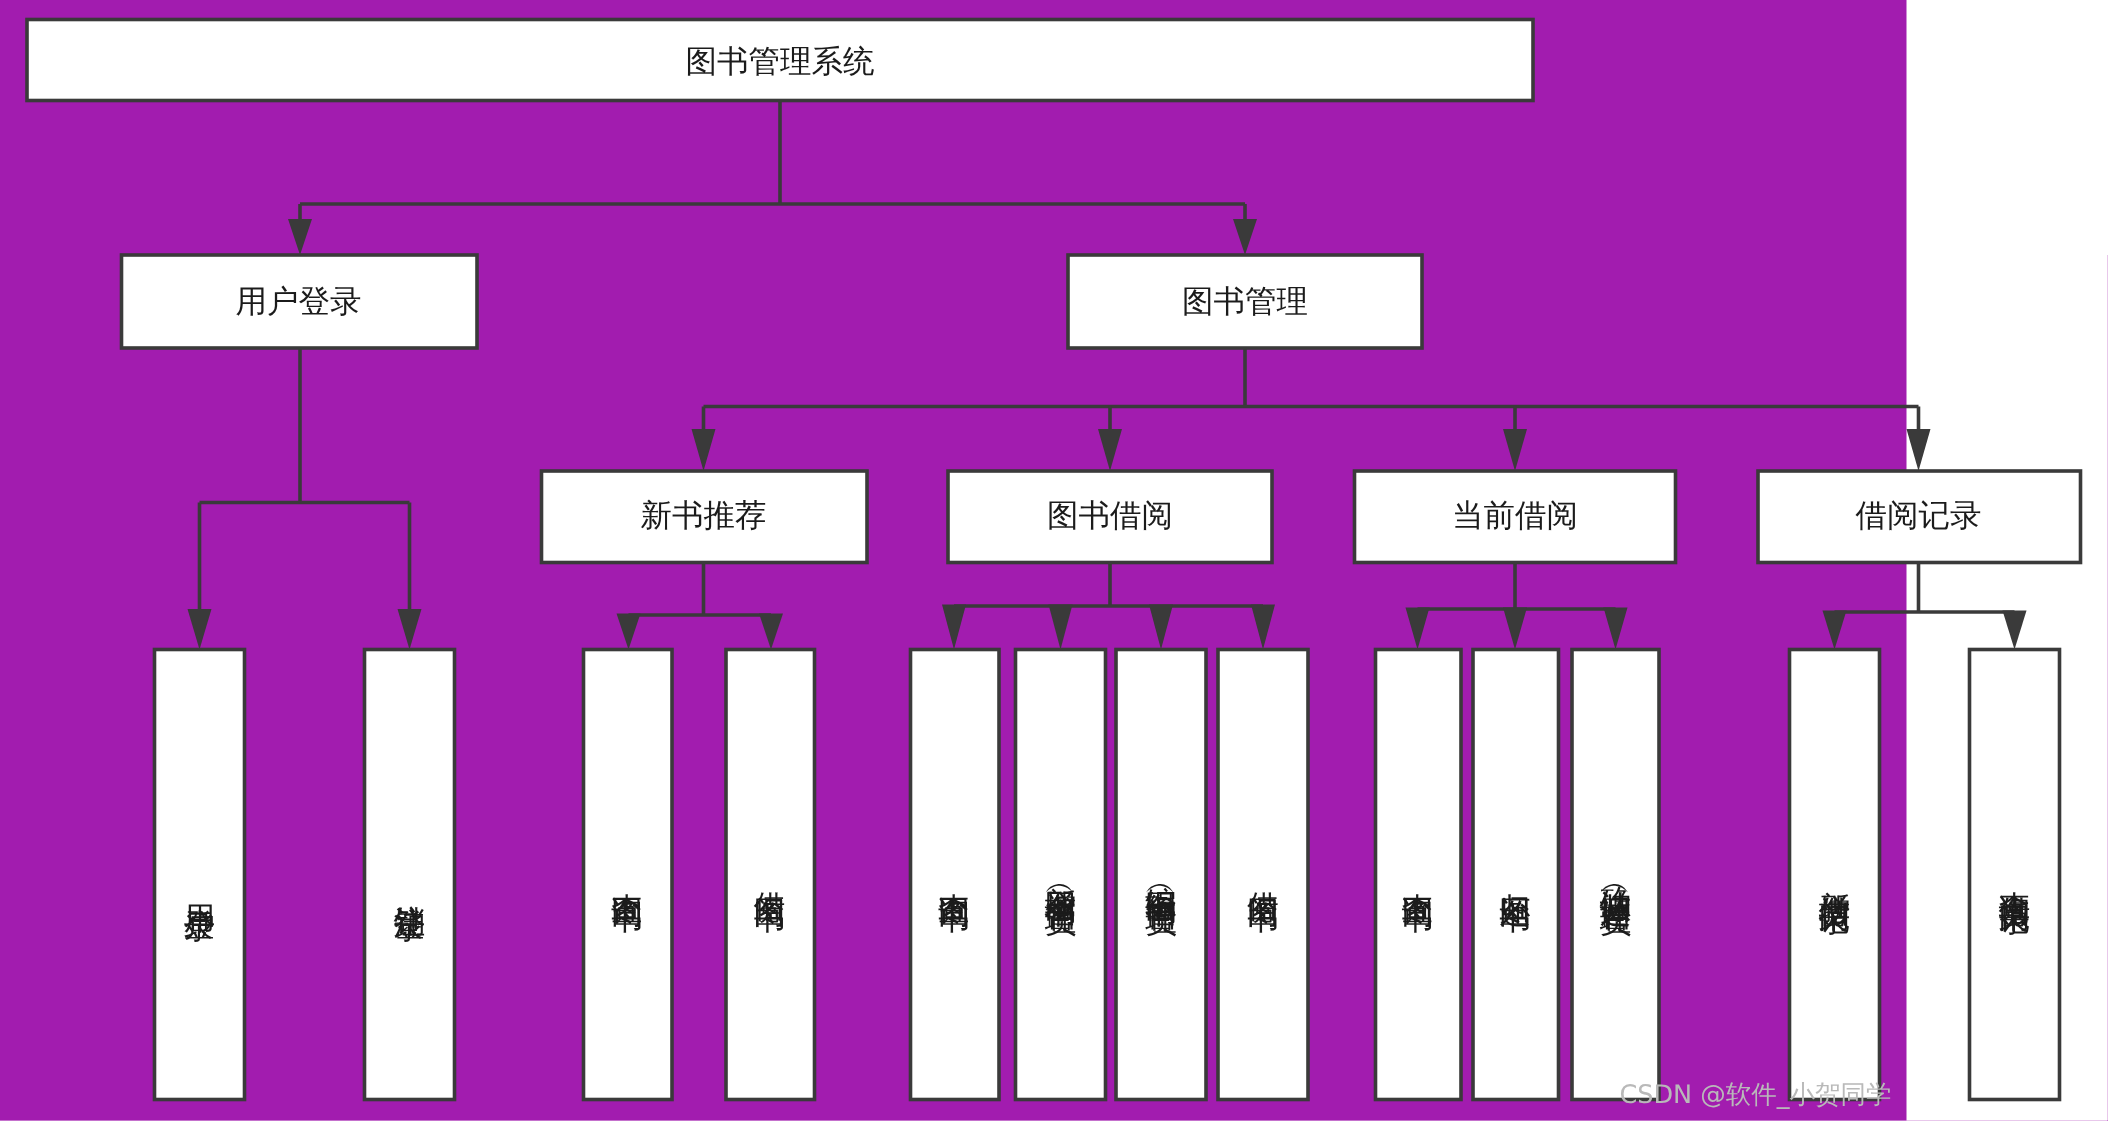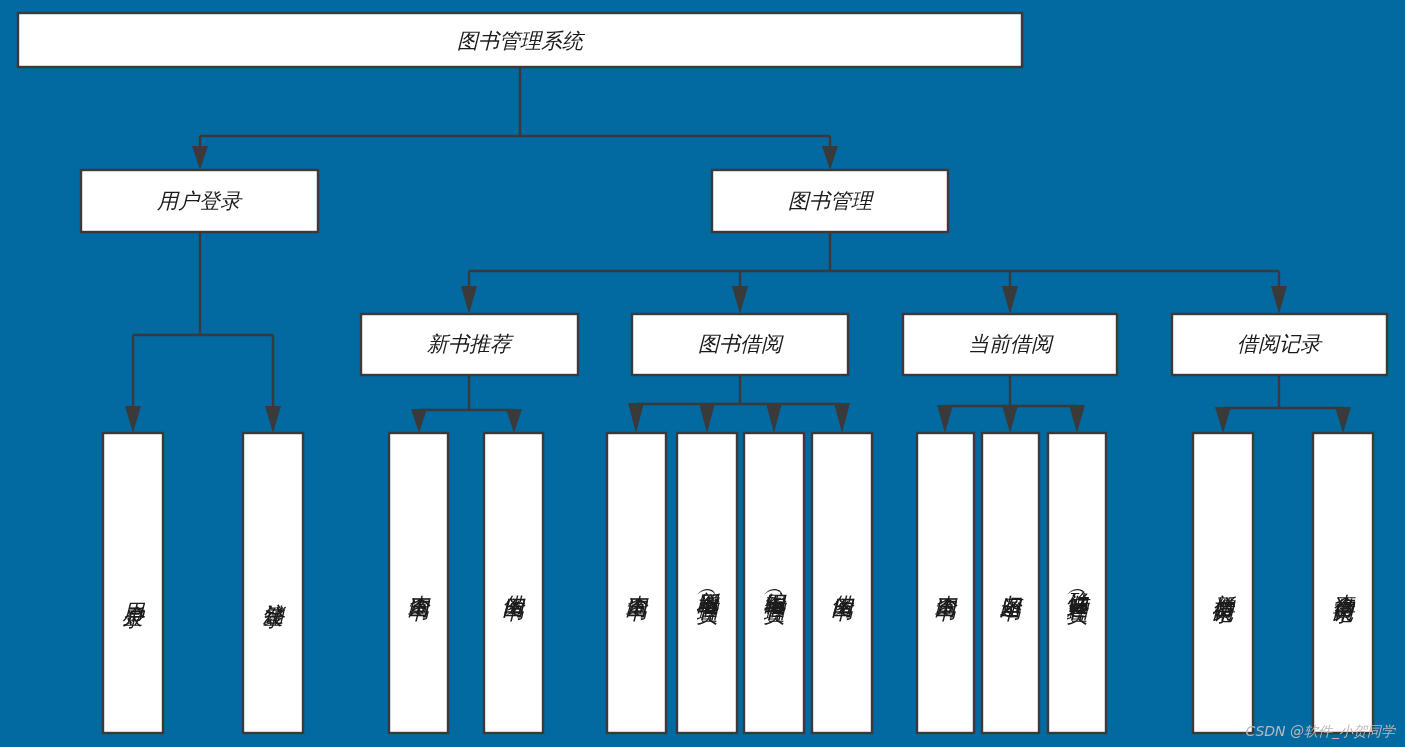--- a/index.html
+++ b/index.html
@@ -8,24 +8,23 @@
     background: #ffffff;
   }
   body {
     width: 1405px;
     height: 747px;
     font-family: "DejaVu Sans", "Liberation Sans", sans-serif;
     overflow: hidden;
   }
   #diagram-root {
     position: relative;
-    width: 1405px;
+    width: 1271px;
     height: 747px;
-    background: #0369a1;
-    font-style: italic;
+    background: #a21caf;
   }
   svg.diagram-canvas {
     position: absolute;
     left: 0;
     top: 0;
     width: 1405px;
     height: 747px;
     display: block;
   }
   .node-box {
@@ -56,21 +55,21 @@
     font-size: 21px;
     text-anchor: middle;
     writing-mode: vertical-rl;
     letter-spacing: 2px;
   }
   .watermark {
     position: absolute;
     right: 10px;
     bottom: 6px;
     color: #b9b9b9;
-    font-size: 14px;
+    font-size: 17px;
     font-family: "DejaVu Sans", "Liberation Sans", sans-serif;
     white-space: nowrap;
     pointer-events: none;
   }
 </style>
 </head>
 <body>
 
 <div id="diagram-root">
 

